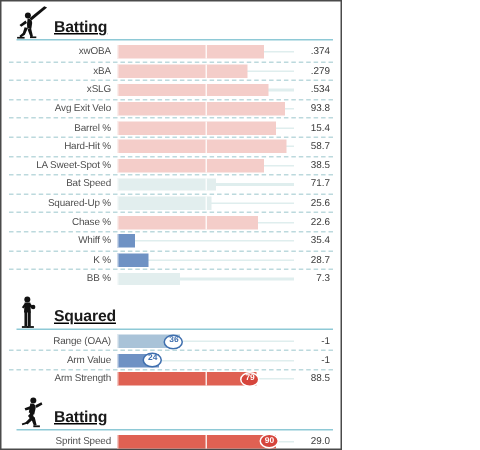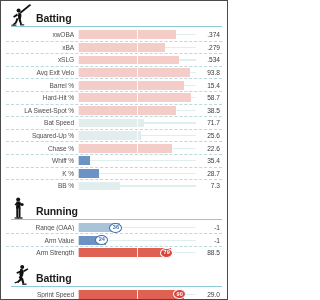--- a/index.html
+++ b/index.html
@@ -20,20 +20,21 @@
 
   
   .section{ position:relative; }
   .sec-head{
     position:relative;
     height:22px;
     display:flex;
     align-items:flex-end;
     padding-left:30px;
     box-sizing:border-box;
+    text-decoration:underline;
   }
   .sec-icon{
     position:absolute;
     left:2px; bottom:-1px;
     width:28px; height:24px;
     display:block;
   }
   .sec-icon svg{display:block;}
   .sec-title{
     font-size:10.5px;
@@ -293,21 +294,21 @@
             <path d="M12.2 6.2 L14.0 8.6 L12.9 9.5 L11.3 7.6 Z"></path>
             <path d="M8.4 6.3 L6.6 8.8 L7.7 9.6 L9.3 7.7 Z"></path>
             <rect x="8.3" y="12.0" width="1.9" height="9.6"></rect>
             <rect x="10.6" y="12.0" width="1.9" height="9.6"></rect>
             <rect x="6.6" y="21.4" width="4.4" height="1.2"></rect>
             <rect x="10.2" y="21.4" width="4.4" height="1.2"></rect>
             <circle cx="14.1" cy="8.6" r="1.5"></circle>
           </g>
         </svg>
       </span>
-      <span class="sec-title">Running</span>
+      <span class="sec-title">Squared</span>
     </div>
     <div class="sec-rule"></div>
     <div class="rows">
         <div class="row">
           <div class="r-label">Range (OAA)</div>
           <div class="r-track">
             <div class="baseline"></div>
             <div class="r-bar" style="width: 36%; background: rgb(169, 195, 216);"></div>
             <div class="bubble blue" style="left: calc(36% - 11px);">36</div>
           </div>

